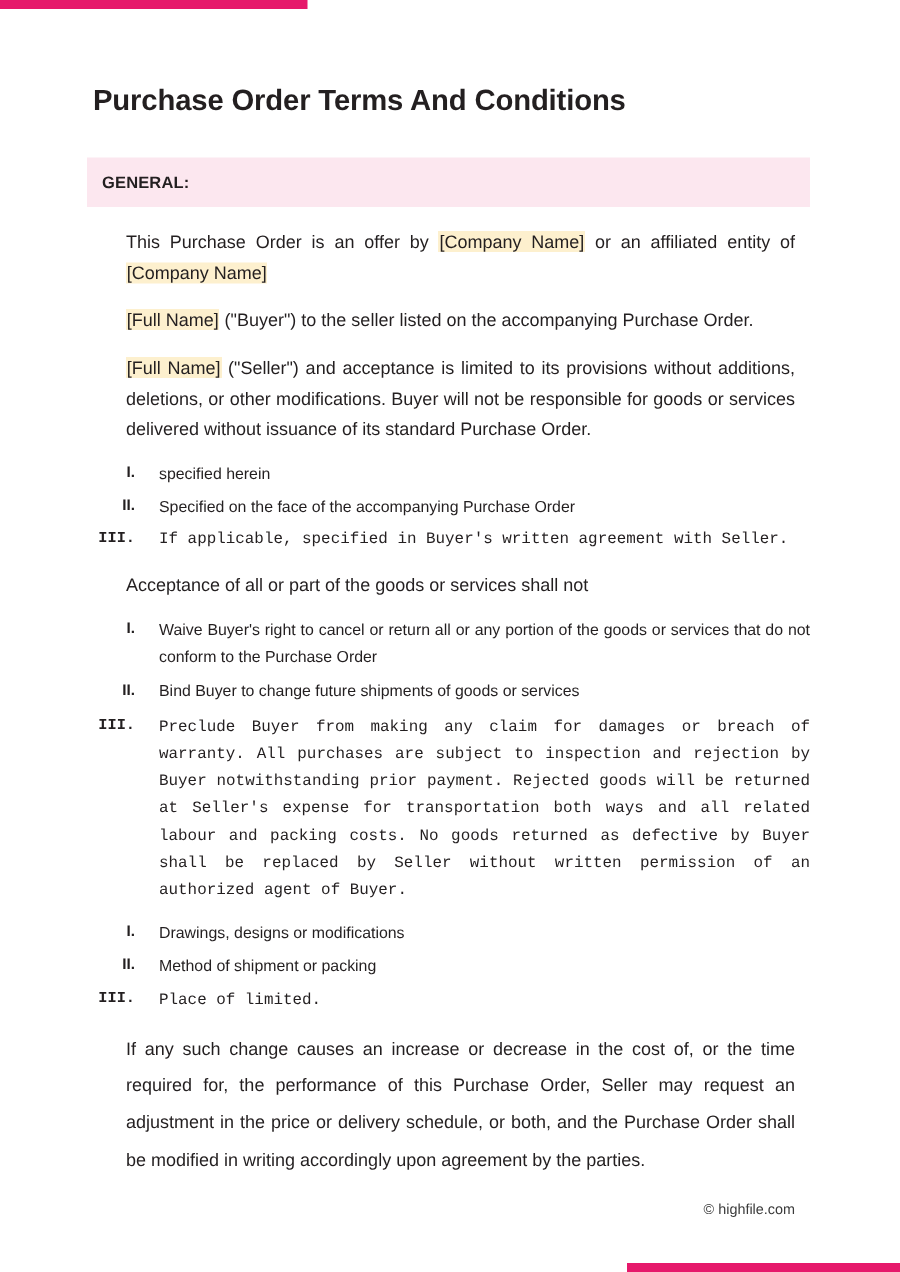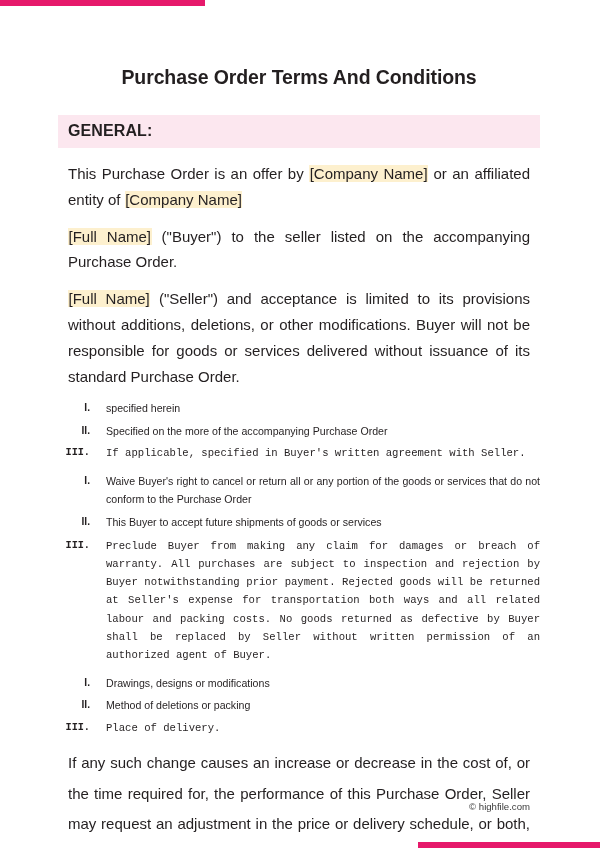--- a/index.html
+++ b/index.html
@@ -41,49 +41,49 @@
   }
 
   .content {
     position: absolute;
     left: 58px;
     top: 0;
     width: 482px;
   }
 
   .doc-title {
-    text-align: center;
+    text-align: left;
     font-size: 19.5px;
     font-weight: bold;
     letter-spacing: -0.1px;
     color: #231f20;
-    margin: 14px;
+    margin: 4px;
     padding-top: 52px;
     padding-bottom: 0;
   }
 
   .section-header {
     background: #FCE7EF;
     margin-top: 26px;
     padding: 7px 10px 8px 10px;
     box-sizing: border-box;
   }
   .section-header-text {
-    font-size: 16px;
+    font-size: 11px;
     font-weight: bold;
     color: #231f20;
     letter-spacing: 0.1px;
   }
 
   .para {
-    font-size: 15px;
+    font-size: 12px;
     line-height: 1.72;
     text-align: justify;
     color: #231f20;
-    margin: 11px 10px 0 10px;
+    margin: 11px 10px 0 26px;
   }
   .para.first {
     margin-top: 13px;
   }
   .para.loose {
     line-height: 2.05;
   }
 
   .hl {
     background: #FDF0CE;
@@ -164,57 +164,58 @@
 
 
 
     <ul class="rn-list tight">
       <li class="rn-item">
         <span class="rn-num">I.</span>
         <span class="rn-text">specified herein</span>
       </li>
       <li class="rn-item">
         <span class="rn-num">II.</span>
-        <span class="rn-text">Specified on the more of the accompanying Purchase Order</span>
+        <span class="rn-text">Specified on the face of the accompanying Purchase Order</span>
       </li>
       <li class="rn-item">
         <span class="rn-num">III.</span>
         <span class="rn-text">If applicable, specified in Buyer's written agreement with Seller.</span>
       </li>
     </ul>
 
+    <p class="para">Acceptance of all or part of the goods or services shall not</p>
 
     <ul class="rn-list">
       <li class="rn-item">
         <span class="rn-num">I.</span>
         <span class="rn-text">Waive Buyer's right to cancel or return all or any portion of the goods or services that do not conform to the Purchase Order</span>
       </li>
       <li class="rn-item">
         <span class="rn-num">II.</span>
-        <span class="rn-text">This Buyer to accept future shipments of goods or services</span>
+        <span class="rn-text">Bind Buyer to change future shipments of goods or services</span>
       </li>
       <li class="rn-item">
         <span class="rn-num">III.</span>
         <span class="rn-text">Preclude Buyer from making any claim for damages or breach of warranty. All purchases are subject to inspection and rejection by Buyer notwithstanding prior payment. Rejected goods will be returned at Seller's expense for transportation both ways and all related labour and packing costs. No goods returned as defective by Buyer shall be replaced by Seller without written permission of an authorized agent of Buyer.</span>
       </li>
     </ul>
 
 
     <ul class="rn-list tight">
       <li class="rn-item">
         <span class="rn-num">I.</span>
         <span class="rn-text">Drawings, designs or modifications</span>
       </li>
       <li class="rn-item">
         <span class="rn-num">II.</span>
-        <span class="rn-text">Method of deletions or packing</span>
+        <span class="rn-text">Method of shipment or packing</span>
       </li>
       <li class="rn-item">
         <span class="rn-num">III.</span>
-        <span class="rn-text">Place of delivery.</span>
+        <span class="rn-text">Place of limited.</span>
       </li>
     </ul>
 
     <p class="para loose">If any such change causes an increase or decrease in the cost of, or the time required for, the performance of this Purchase Order, Seller may request an adjustment in the price or delivery schedule, or both, and the Purchase Order shall be modified in writing accordingly upon agreement by the parties.</p>
 
   </div>
 
   <div class="footer">
     <span class="footer-credit">© highfile.com</span>
   </div>

